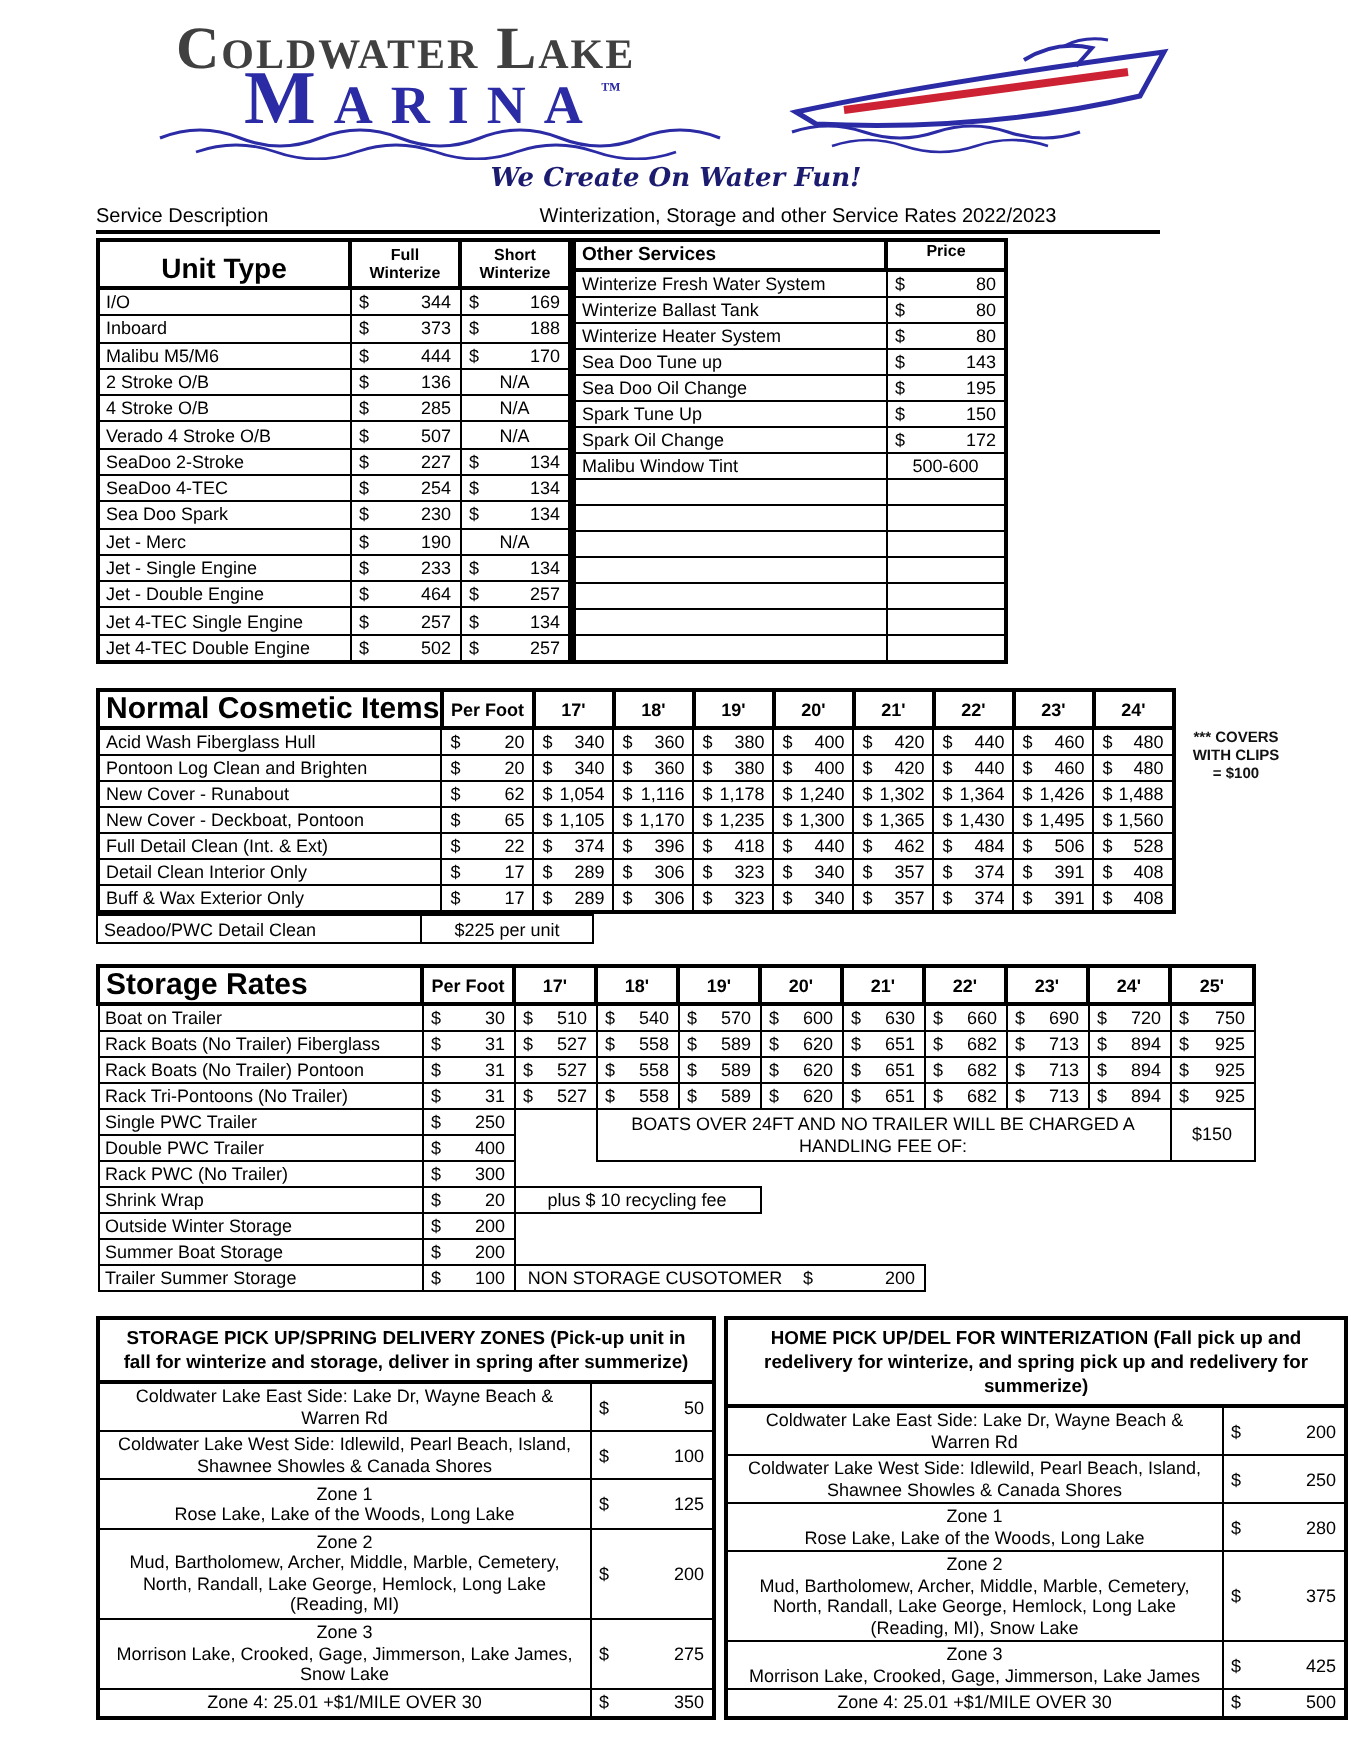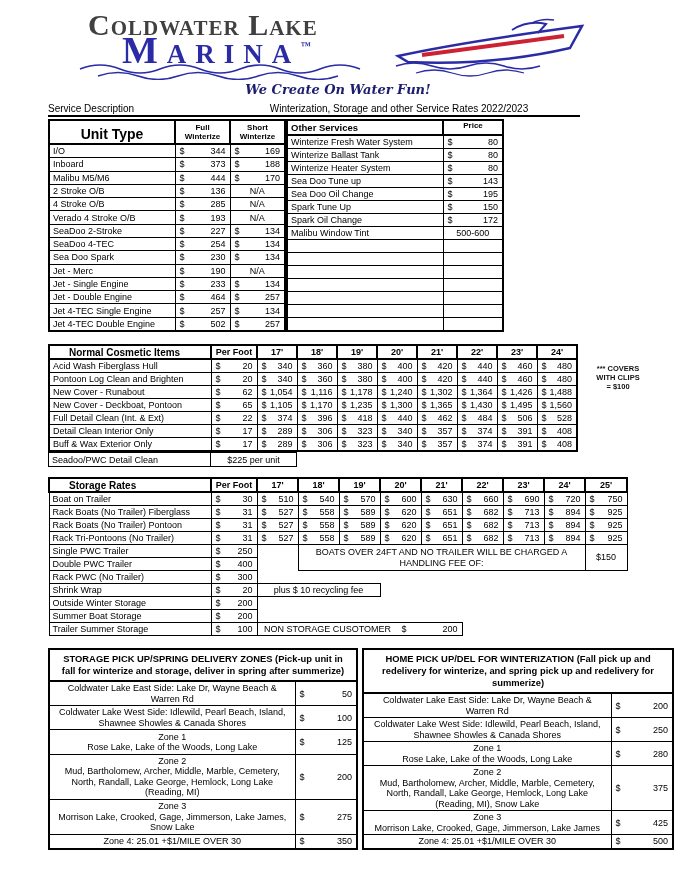--- a/index.html
+++ b/index.html
@@ -30,21 +30,21 @@
   .outer{border:2px solid #000}
   .lbl{padding-left:3px;text-align:left}
   .money{display:flex;justify-content:space-between;padding:0 4px;align-items:center}
   .ctr{text-align:center}
   .nob{border:none}
   .sec1{display:flex;margin-left:48px;margin-top:2px}
   th.unit{font-size:14px;vertical-align:bottom;padding-bottom:1px}
   th.two{font-size:8px;line-height:9px;white-space:normal;padding:2px 1px}
   th.svc{font-size:9.5px;text-align:left;padding-left:3px;vertical-align:bottom;padding-bottom:1px}
   th.price{font-size:8px;vertical-align:top;padding-top:0}
-  th.ttl{font-size:10px;text-align:left;padding-left:19px}
+  th.ttl{font-size:15px;text-align:left;padding-left:3px}
   th.col{font-size:9px}
   
   .sec2{margin-left:48px;margin-top:12px;position:relative}
   .covers-note{position:absolute;left:540px;top:20px;width:60px;text-align:center;
                font-size:7.5px;line-height:9px;font-weight:bold;color:#111}
   .seadoo td{height:13px}
   .sec3{margin-left:48px;margin-top:10px}
   .note-box{border:1px solid #000;white-space:normal;text-align:center;font-size:9px;line-height:11px}
   .ns{display:flex;align-items:center;width:100%}
   .ns-l{flex:1;text-align:center}
@@ -163,21 +163,21 @@
               <span>285</span>
             </div>
           </td>
           <td class="ctr">N/A</td>
         </tr>
         <tr>
           <td class="lbl">Verado 4 Stroke O/B</td>
           <td>
             <div class="money">
               <span>$</span>
-              <span>193</span>
+              <span>507</span>
             </div>
           </td>
           <td class="ctr">N/A</td>
         </tr>
         <tr>
           <td class="lbl">SeaDoo 2-Stroke</td>
           <td>
             <div class="money">
               <span>$</span>
               <span>227</span>

